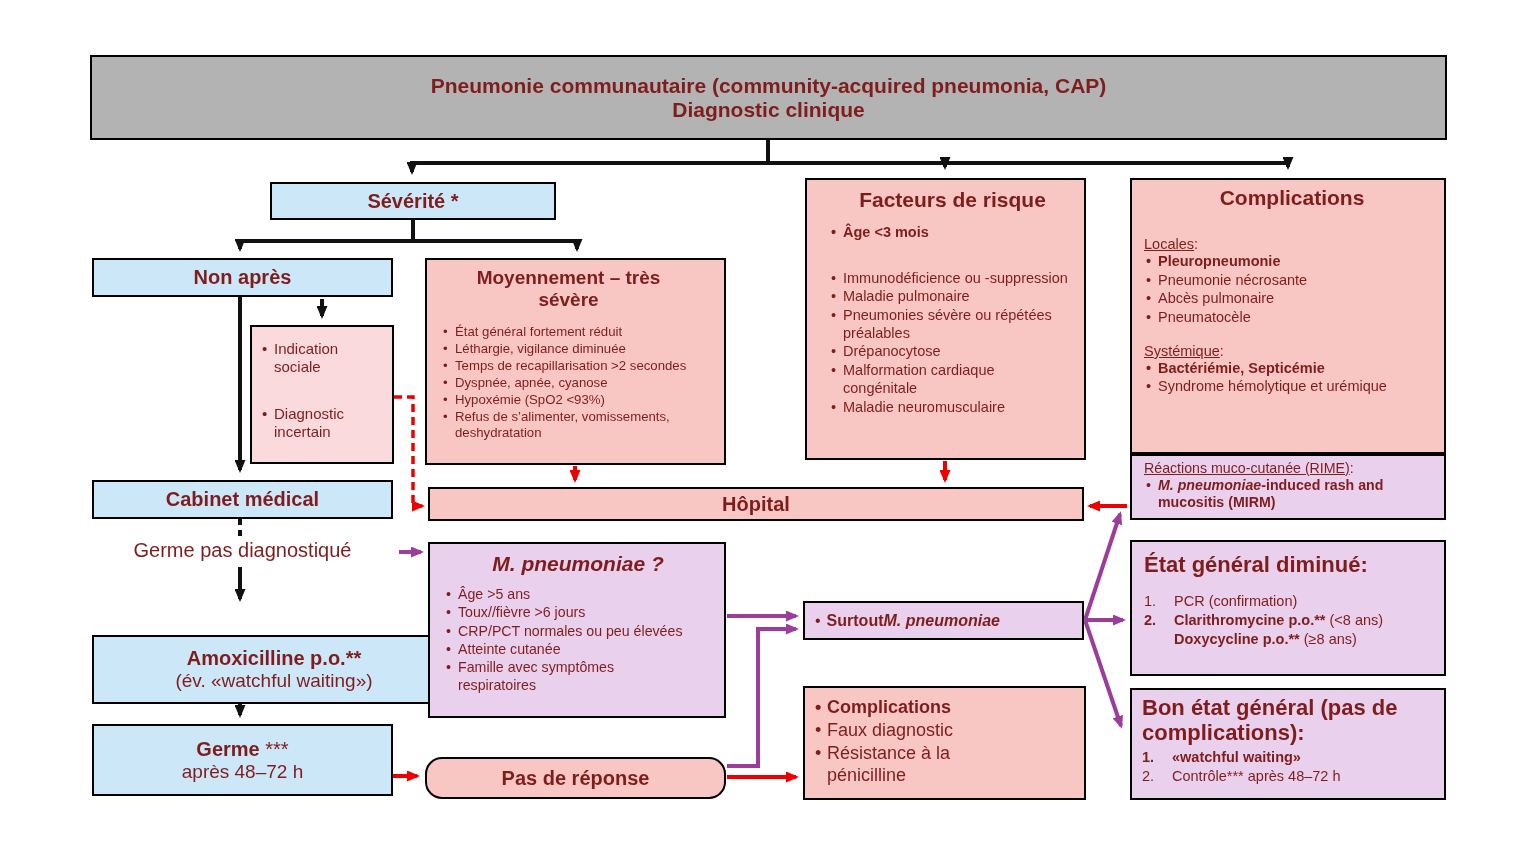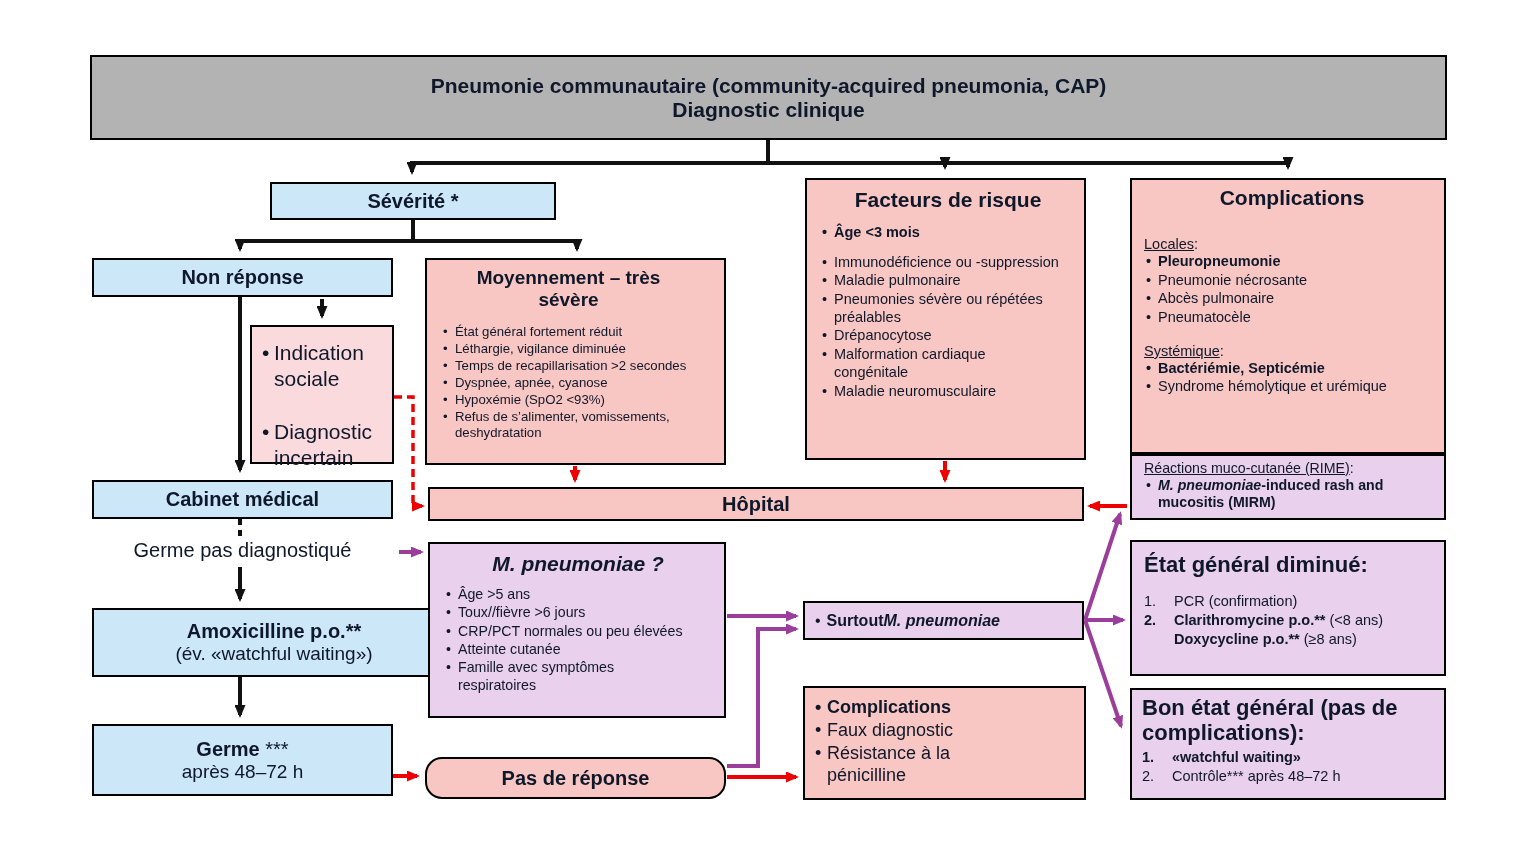--- a/index.html
+++ b/index.html
@@ -1,17 +1,17 @@
 <!DOCTYPE html>
 <html><head>
 <meta charset="utf-8">
 <style>
   html,body{margin:0;padding:0;background:#ffffff;}
   #canvas{position:relative;width:1536px;height:864px;background:#ffffff;overflow:hidden;
-          font-family:"Liberation Sans",sans-serif;color:#0f172a;}
+          font-family:"Liberation Sans",sans-serif;color:#7f1d1d;}
   .box{position:absolute;border:2px solid #000;box-sizing:border-box;}
   .gray{background:#b3b3b3;}
   .blue{background:#cbe7f8;}
   .pink{background:#f8c7c3;}
   .lpink{background:#fadadd;}
   .purple{background:#e9d0ec;}
   .ctr{display:flex;flex-direction:column;align-items:center;justify-content:center;text-align:center;}
   .b{font-weight:bold;}
   .i{font-style:italic;}
   .u{text-decoration:underline;}
@@ -88,49 +88,49 @@
   <div class="box gray ctr" style="left:90px;top:55px;width:1357px;height:85px;border-width:2.5px;">
     <div class="b t21">Pneumonie communautaire (community-acquired pneumonia, CAP)</div>
     <div class="b t21">Diagnostic clinique</div>
   </div>
 
   <div class="box blue ctr" style="left:270px;top:182px;width:286px;height:38px;">
     <div class="b t20">Sévérité *</div>
   </div>
 
   <div class="box blue ctr" style="left:92px;top:258px;width:301px;height:39px;">
-    <div class="b t20">Non réponse</div>
+    <div class="b t20">Non après</div>
   </div>
 
   <div class="box pink" style="left:425px;top:258px;width:301px;height:207px;padding:7px 20px 4px 6px;">
     <div class="b" style="font-size:19px;text-align:center;line-height:1.18;padding:0 30px;">Moyennement – très sévère</div>
     <ul class="xsmall" style="margin-top:12px;padding-left:8px;">
       <li>État général fortement réduit</li>
       <li>Léthargie, vigilance diminuée</li>
       <li>Temps de recapillarisation &gt;2 secondes</li>
       <li>Dyspnée, apnée, cyanose</li>
       <li>Hypoxémie (SpO2 &lt;93%)</li>
       <li>Refus de s’alimenter, vomissements, deshydratation</li>
     </ul>
   </div>
 
-  <div class="box lpink" style="left:250px;top:325px;width:144px;height:139px;padding:12px 4px 0 8px;font-size:21px;">
+  <div class="box lpink" style="left:250px;top:325px;width:144px;height:139px;padding:12px 4px 0 8px;font-size:15px;">
     <ul>
       <li style="margin-bottom:28px;">Indication sociale</li>
       <li>Diagnostic incertain</li>
     </ul>
   </div>
 
   <div class="box blue ctr" style="left:92px;top:480px;width:301px;height:39px;">
     <div class="b t20">Cabinet médical</div>
   </div>
 
   <div style="position:absolute;left:85px;top:539px;width:315px;text-align:center;font-size:20px;">Germe pas diagnostiqué</div>
 
-  <div class="box blue ctr" style="left:92px;top:608px;width:364px;height:69px;">
+  <div class="box blue ctr" style="left:92px;top:635px;width:364px;height:69px;">
     <div class="b t20">Amoxicilline p.o.**</div>
     <div style="font-size:19px;">(év. «watchful waiting»)</div>
   </div>
 
   <div class="box blue ctr" style="left:92px;top:724px;width:301px;height:72px;">
     <div class="t20">
       <span class="b">Germe</span><span> ***</span>
     </div>
     <div style="font-size:19px;">après 48–72 h</div>
   </div>
@@ -147,24 +147,24 @@
       <li>CRP/PCT normales ou peu élevées</li>
       <li>Atteinte cutanée</li>
       <li style="max-width:220px;">Famille avec symptômes respiratoires</li>
     </ul>
   </div>
 
   <div class="box pink ctr" style="left:425px;top:757px;width:301px;height:42px;border-radius:17px;">
     <div class="b t20">Pas de réponse</div>
   </div>
 
-  <div class="box pink" style="left:805px;top:178px;width:281px;height:282px;padding:8px 4px 0 9px;">
+  <div class="box pink" style="left:805px;top:178px;width:281px;height:282px;padding:8px 4px 0 18px;">
     <div class="b t21" style="text-align:center;">Facteurs de risque</div>
     <ul style="font-size:14.5px;margin-top:12px;padding-left:4px;">
-      <li class="b" style="margin-bottom:12px;">Âge &lt;3 mois</li>
+      <li class="b" style="margin-bottom:28px;">Âge &lt;3 mois</li>
       <li>Immunodéficience ou -suppression</li>
       <li>Maladie pulmonaire</li>
       <li style="max-width:230px;">Pneumonies sévère ou répétées préalables</li>
       <li>Drépanocytose</li>
       <li style="max-width:190px;">Malformation cardiaque congénitale</li>
       <li>Maladie neuromusculaire</li>
     </ul>
   </div>
 
   <div class="box purple" style="left:803px;top:601px;width:281px;height:39px;display:flex;align-items:center;padding-left:10px;font-size:16px;">

